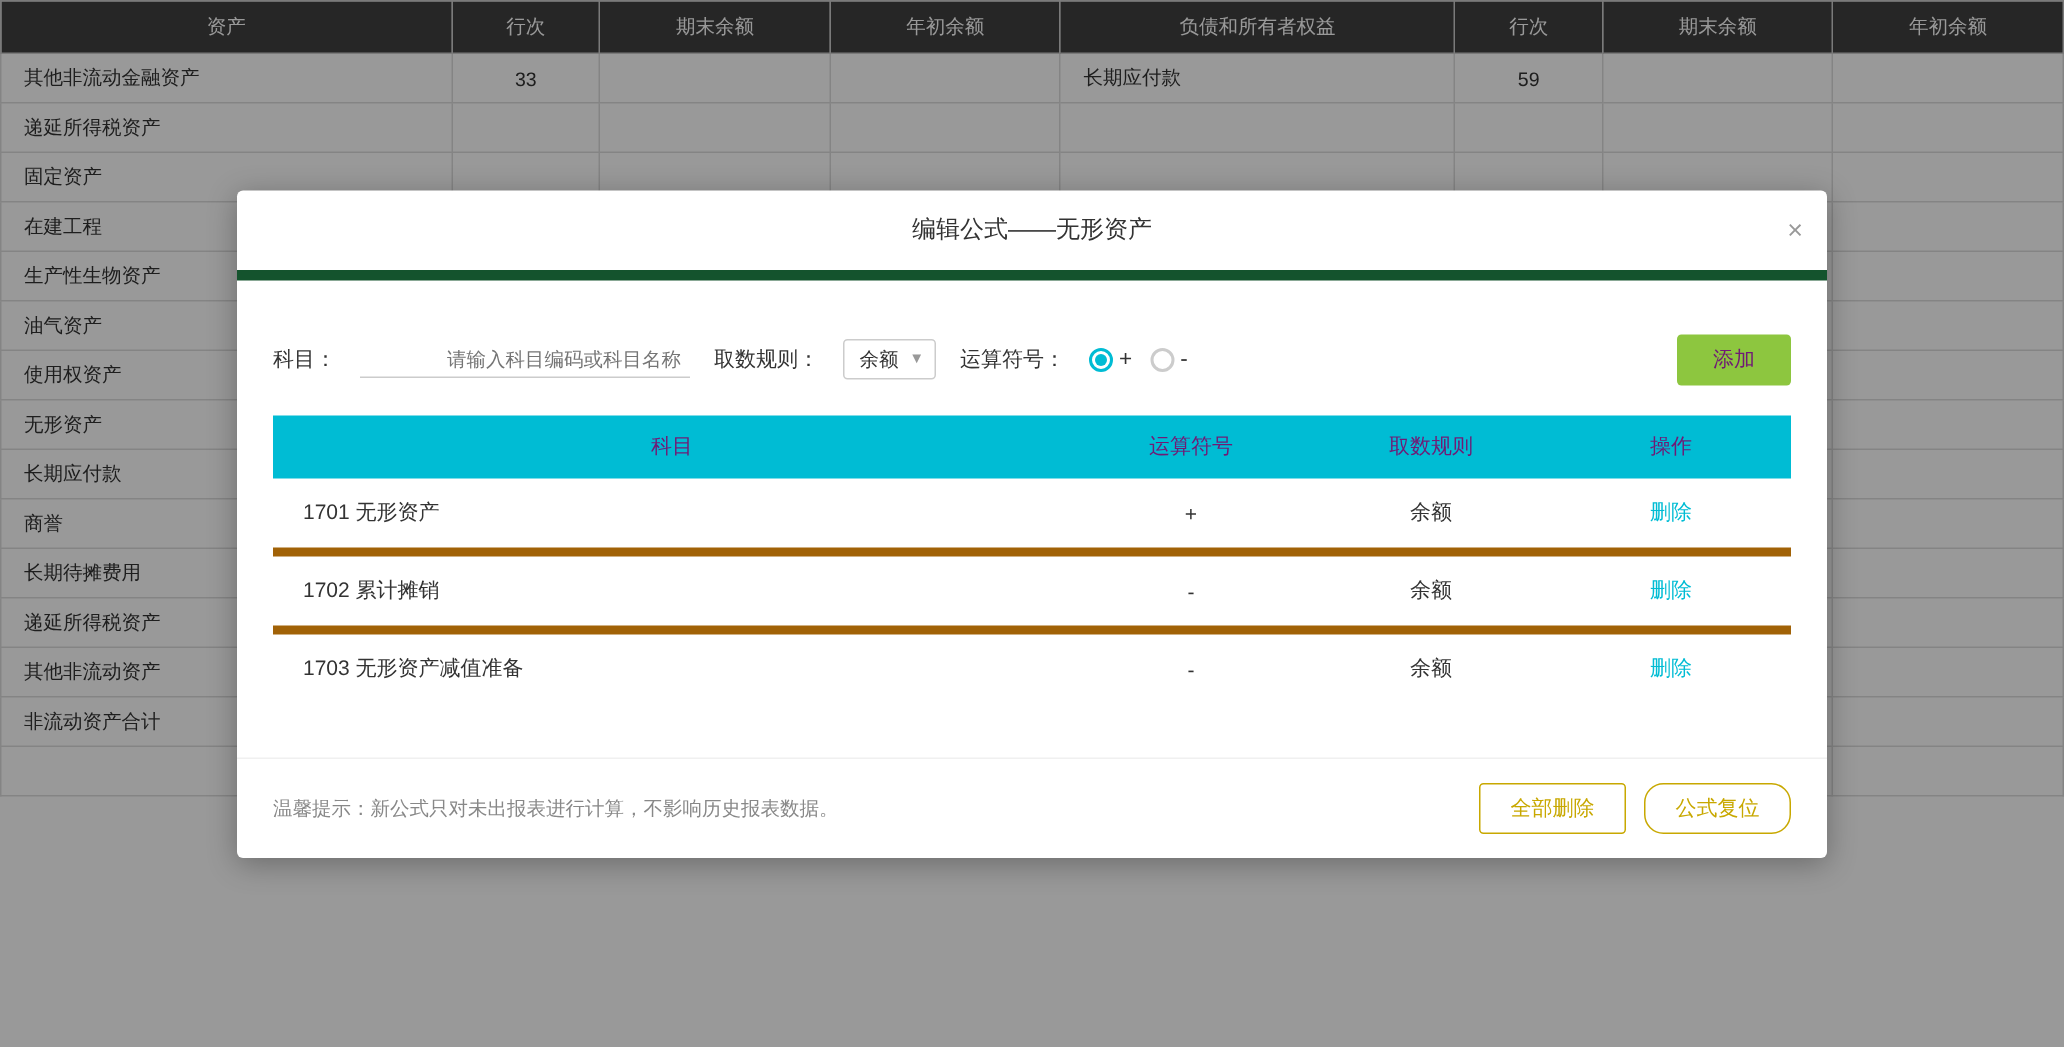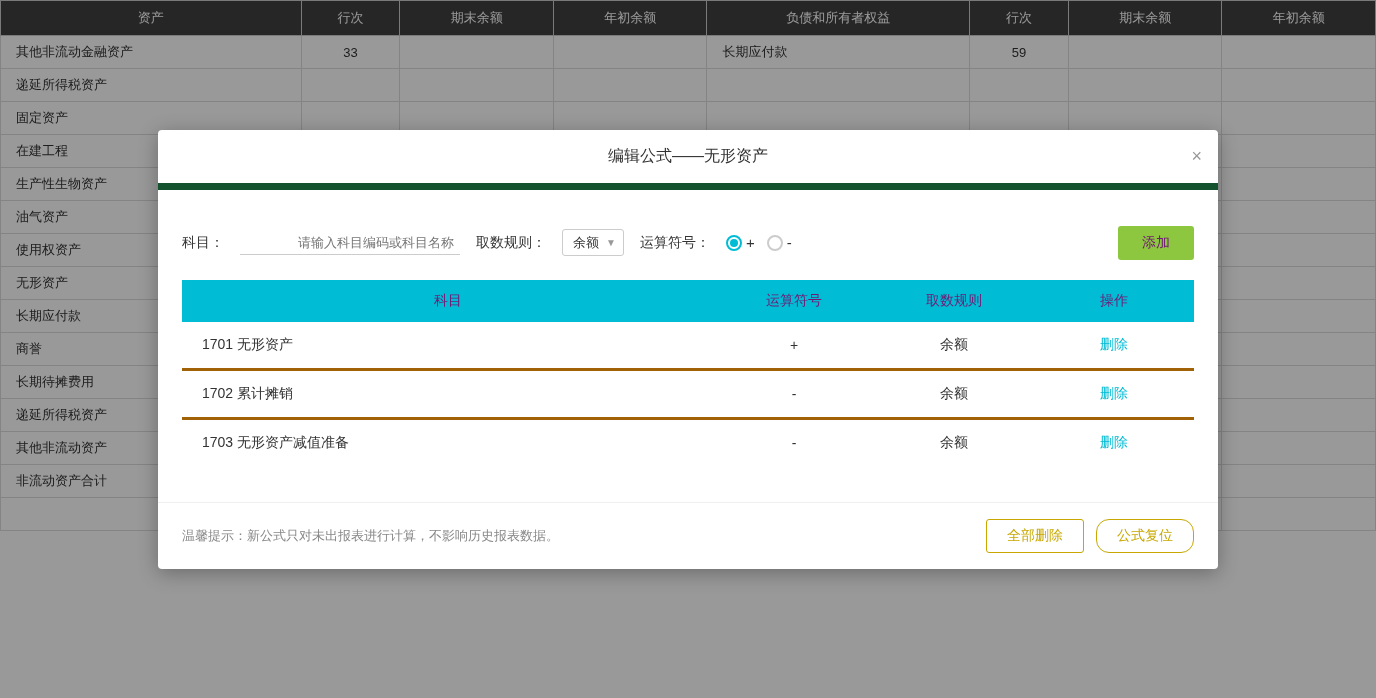--- a/index.html
+++ b/index.html
@@ -214,21 +214,21 @@
     }
 
     .data-table th {
       padding: 12px 16px;
       text-align: center;
       font-weight: normal;
       border: none;
     }
 
     .data-table tbody tr {
-      border-bottom: 3px solid #a16207;
+      border-bottom: 6px solid #a16207;
     }
 
     .data-table tbody tr:last-child {
       border-bottom: none;
     }
 
     .data-table td {
       padding: 14px 16px;
       text-align: center;
       color: #333;

